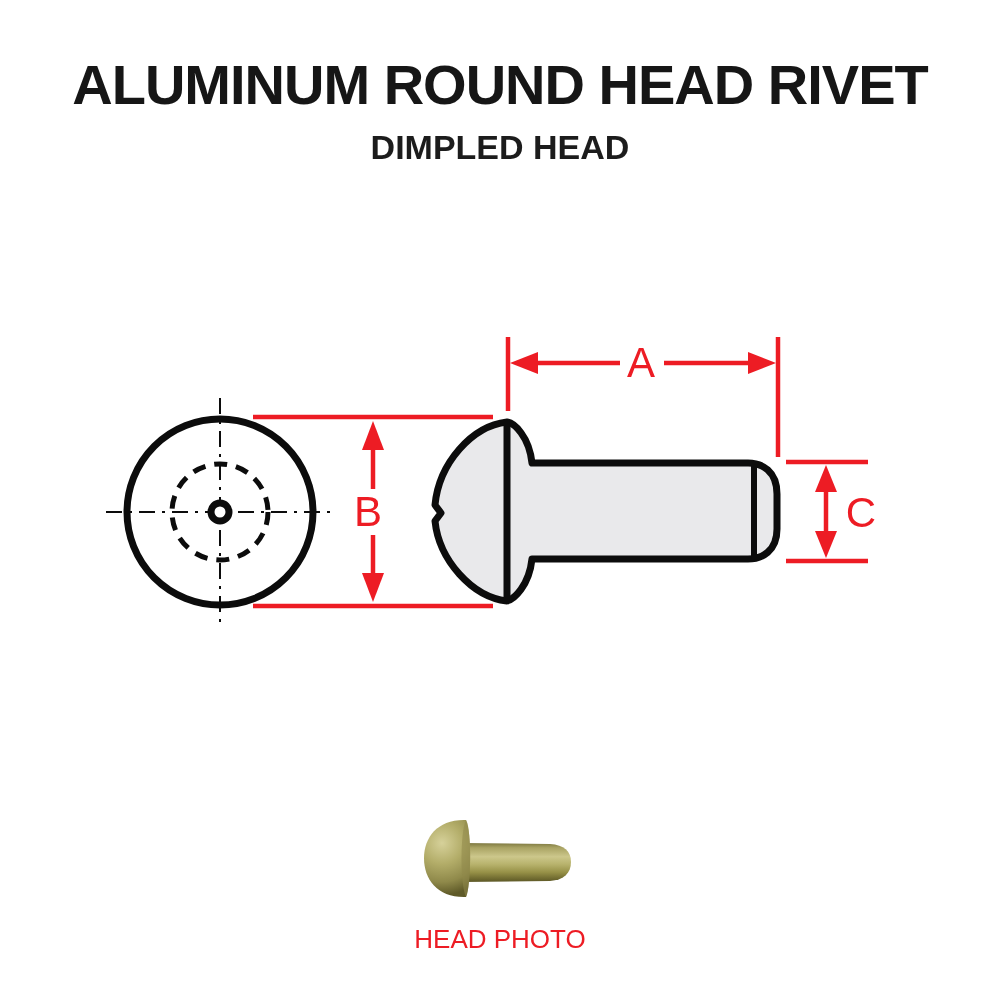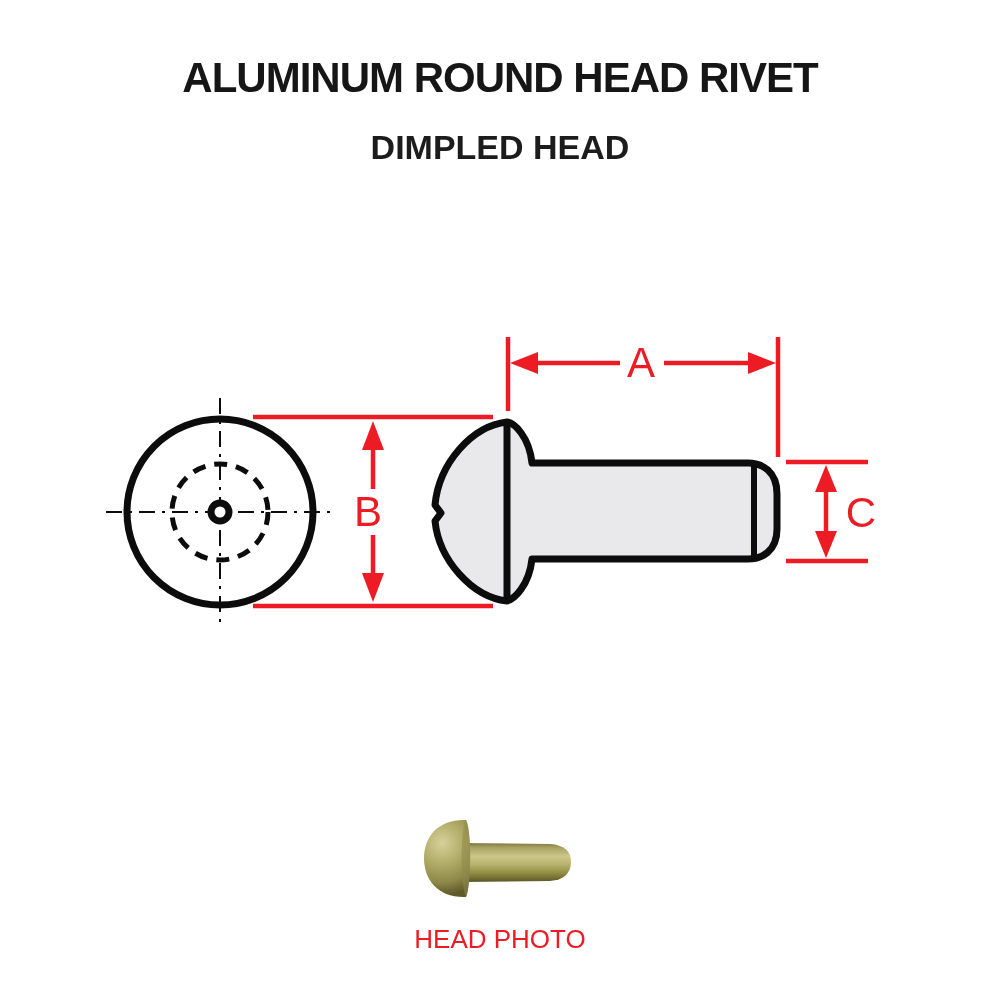--- a/index.html
+++ b/index.html
@@ -1,19 +1,19 @@
 <!DOCTYPE html>
 <html><head>
 <meta charset="utf-8">
 <style>
   html,body{margin:0;padding:0;background:#ffffff;}
   .page{position:relative;width:1000px;height:1000px;background:#ffffff;overflow:hidden;
         font-family:"Liberation Sans", sans-serif;}
   .title{position:absolute;top:57px;left:0;width:1000px;text-align:center;margin:0;
-         font-weight:bold;font-size:42px;letter-spacing:-1px;color:#161616;line-height:1.0;}
+         font-weight:bold;font-size:56px;letter-spacing:-1px;color:#161616;line-height:1.0;}
   .subtitle{position:absolute;top:130px;left:0;width:1000px;text-align:center;margin:0;
             font-weight:bold;font-size:34px;color:#1c1c1c;line-height:1.0;}
   .drawing{position:absolute;left:0;top:0;}
   .dim-label{position:absolute;transform:translate(-50%,-50%);
              font-size:42px;font-weight:400;color:#ed1c24;line-height:1;}
   .caption{position:absolute;top:926px;left:0;width:1000px;text-align:center;
            font-size:26px;font-weight:400;color:#ed1c24;line-height:1;}
   .blk{stroke:#0c0c0c;fill:none;}
   .red{stroke:#ed1c24;fill:none;stroke-width:4.5;}
   .redfill{fill:#ed1c24;stroke:none;}

